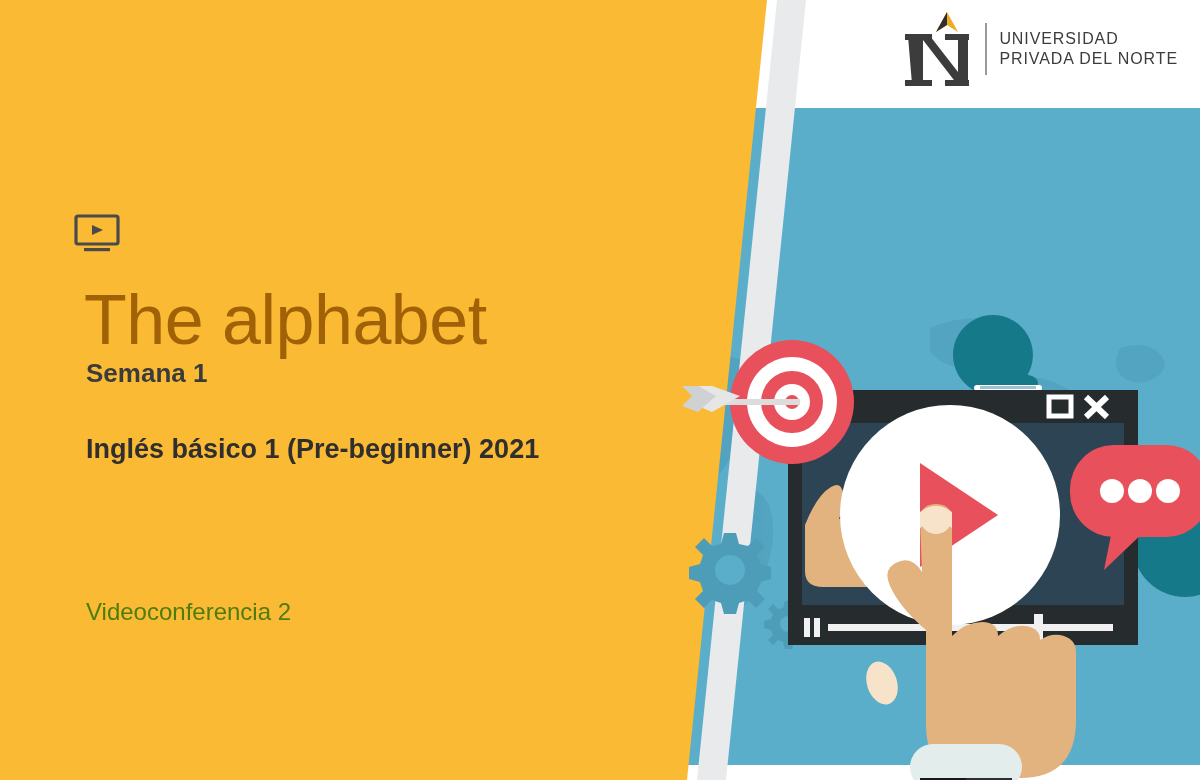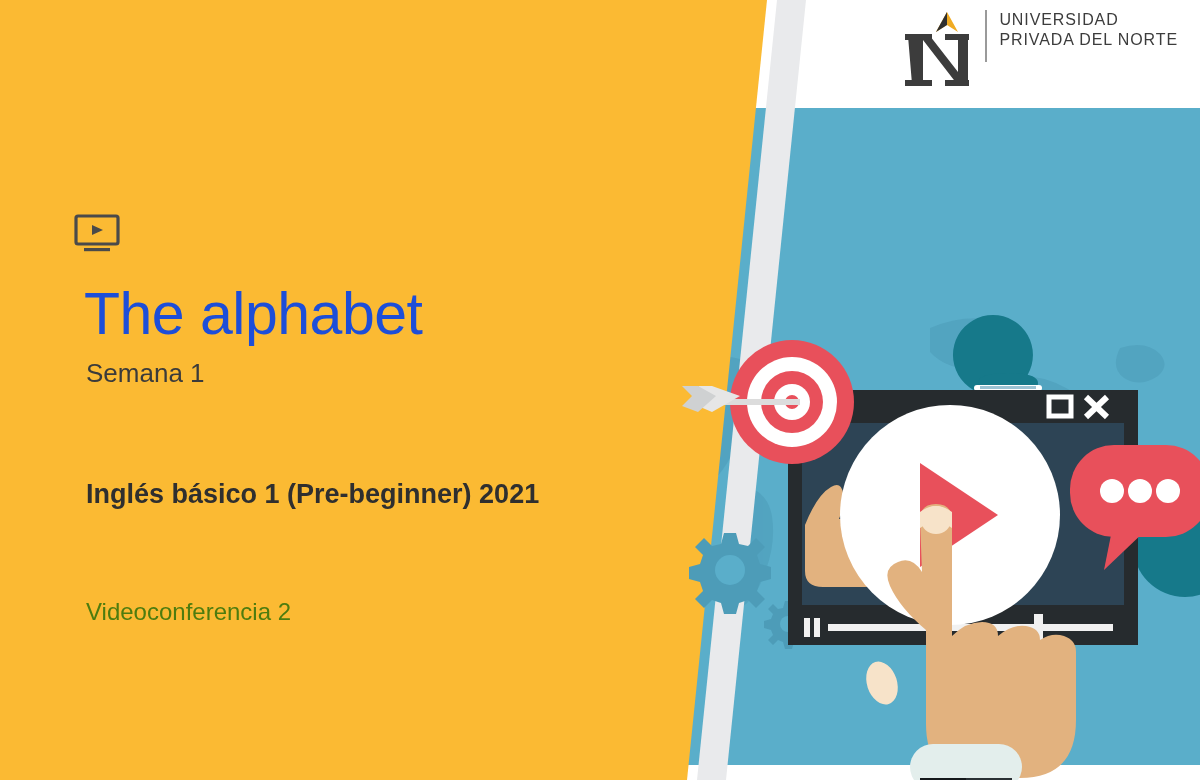--- a/index.html
+++ b/index.html
@@ -74,20 +74,21 @@
     -webkit-clip-path: polygon(0px 0px, 767px 0px, 687px 780px, 0px 780px);
     clip-path: polygon(0px 0px, 767px 0px, 687px 780px, 0px 780px);
   }
 
   
   .logo {
     position: absolute;
     right: 22px;
     top: 10px;
     display: flex;
+    align-items: center;
     gap: 12px;
   }
   .logo-mark { width: 70px; height: 78px; display:block; }
   .logo-div {
     width: 2px; height: 52px; background: #9a9a9a;
   }
   .logo-words {
     color: #3c3c3c;
     line-height: 1.22;
     letter-spacing: .9px;
@@ -96,36 +97,36 @@
     font-size: 16px;
     font-weight: 500;
   }
 
   
   .screen-icon { position:absolute; left: 74px; top: 214px; }
 
   .title {
     position: absolute;
     left: 84px; top: 284px;
-    font-size: 59px;
+    font-size: 70px;
     font-weight: 400;
-    color: #1d4ed8;
+    color: #a16207;
     letter-spacing: -0.5px;
     line-height: 1.05;
   }
   .subtitle {
     position: absolute;
     left: 86px; top: 358px;
     font-size: 26px;
-    font-weight: 400;
+    font-weight: 700;
     color: #3b3b3b;
   }
   .course {
     position: absolute;
-    left: 86px; top: 477px;
+    left: 86px; top: 432px;
     font-size: 27px;
     font-weight: 700;
     color: #2f2f2f;
     line-height: 1.32;
     width: 520px;
   }
   .session {
     position: absolute;
     left: 86px; top: 598px;
     font-size: 24px;

